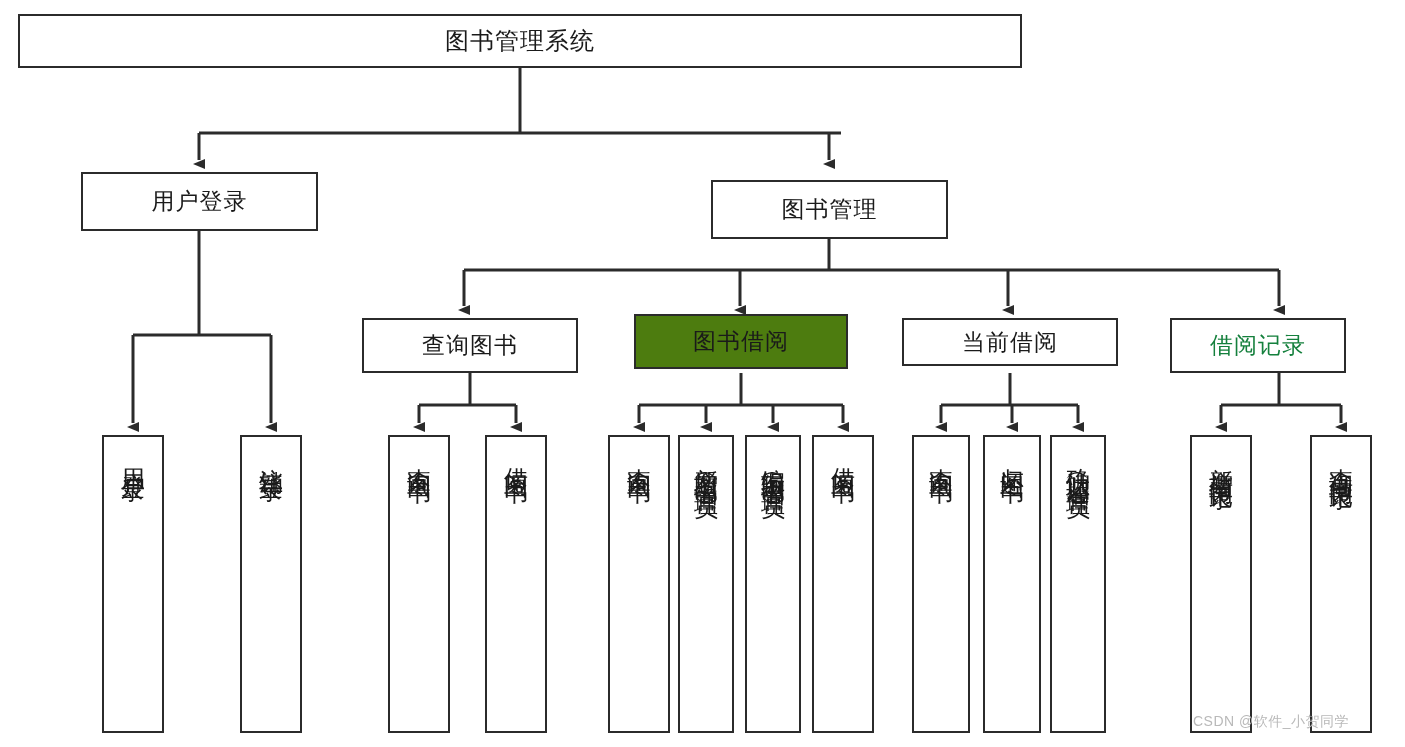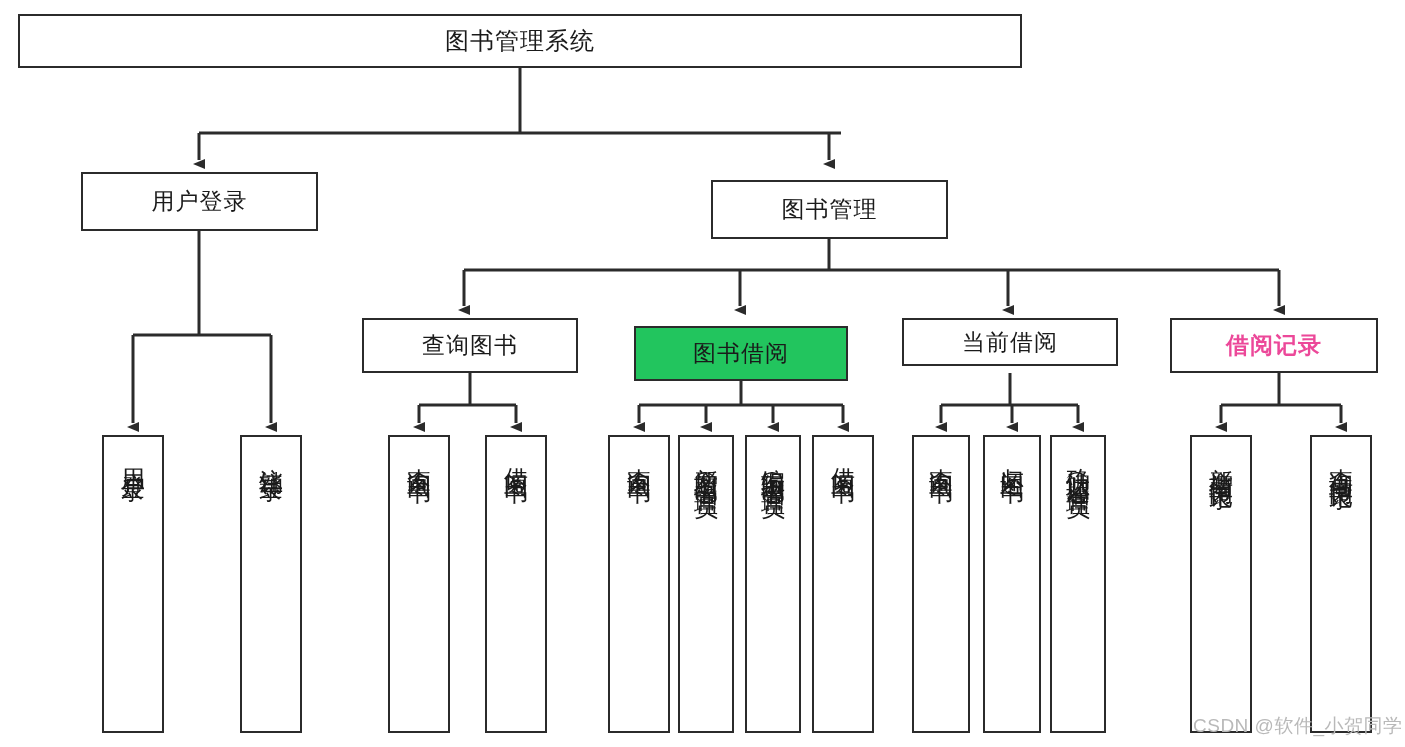--- a/index.html
+++ b/index.html
@@ -54,21 +54,21 @@
     writing-mode: vertical-rl;
     text-orientation: upright;
     font-size: 24px;
     letter-spacing: 4px;
     line-height: 1;
   }
   .node.root .label { font-size: 24px; }
   .watermark {
     position: absolute;
     color: #b9b9b9;
-    font-size: 19px;
+    font-size: 14px;
     letter-spacing: 0.5px;
     white-space: nowrap;
   }
 </style>
 </head>
 <body>
 
 <div id="canvas">
 
   <svg class="wires" viewBox="0 0 1405 747" xmlns="http://www.w3.org/2000/svg">
@@ -128,27 +128,27 @@
   <div class="node horizontal" style="left: 81px; top: 172px; width: 237px; height: 59px; border-color: rgb(43, 43, 43); background: rgb(255, 255, 255); color: rgb(26, 26, 26);">
     <span class="label">用户登录</span>
   </div>
   <div class="node horizontal" style="left: 711px; top: 180px; width: 237px; height: 59px; border-color: rgb(43, 43, 43); background: rgb(255, 255, 255); color: rgb(26, 26, 26);">
     <span class="label">图书管理</span>
   </div>
 
   <div class="node horizontal" style="left: 362px; top: 318px; width: 216px; height: 55px; border-color: rgb(43, 43, 43); background: rgb(255, 255, 255); color: rgb(26, 26, 26);">
     <span class="label">查询图书</span>
   </div>
-  <div class="node horizontal" style="left: 634px; top: 326px; width: 214px; height: 55px; border-color: rgb(43, 43, 43); background: #22c55e; color: rgb(26, 26, 26);">
+  <div class="node horizontal" style="left: 634px; top: 314px; width: 214px; height: 55px; border-color: rgb(43, 43, 43); background: #4d7c0f; color: rgb(26, 26, 26);">
     <span class="label">图书借阅</span>
   </div>
   <div class="node horizontal" style="left: 902px; top: 318px; width: 216px; height: 48px; border-color: rgb(43, 43, 43); background: rgb(255, 255, 255); color: rgb(26, 26, 26);">
     <span class="label">当前借阅</span>
   </div>
-  <div class="node horizontal" style="left: 1170px; top: 318px; width: 208px; height: 55px; border-color: rgb(43, 43, 43); background: rgb(255, 255, 255); color: #ec4899; font-weight: bold;">
+  <div class="node horizontal" style="left: 1170px; top: 318px; width: 176px; height: 55px; border-color: rgb(43, 43, 43); background: rgb(255, 255, 255); color: #15803d;">
     <span class="label">借阅记录</span>
   </div>
 
   <div class="node vertical" style="left: 102px; top: 435px; width: 62px; height: 298px; border-color: rgb(43, 43, 43); background: rgb(255, 255, 255); color: rgb(26, 26, 26);">
     <span class="label">用户登录</span>
   </div>
   <div class="node vertical" style="left: 240px; top: 435px; width: 62px; height: 298px; border-color: rgb(43, 43, 43); background: rgb(255, 255, 255); color: rgb(26, 26, 26);">
     <span class="label">注销登录</span>
   </div>
   <div class="node vertical" style="left: 388px; top: 435px; width: 62px; height: 298px; border-color: rgb(43, 43, 43); background: rgb(255, 255, 255); color: rgb(26, 26, 26);">

